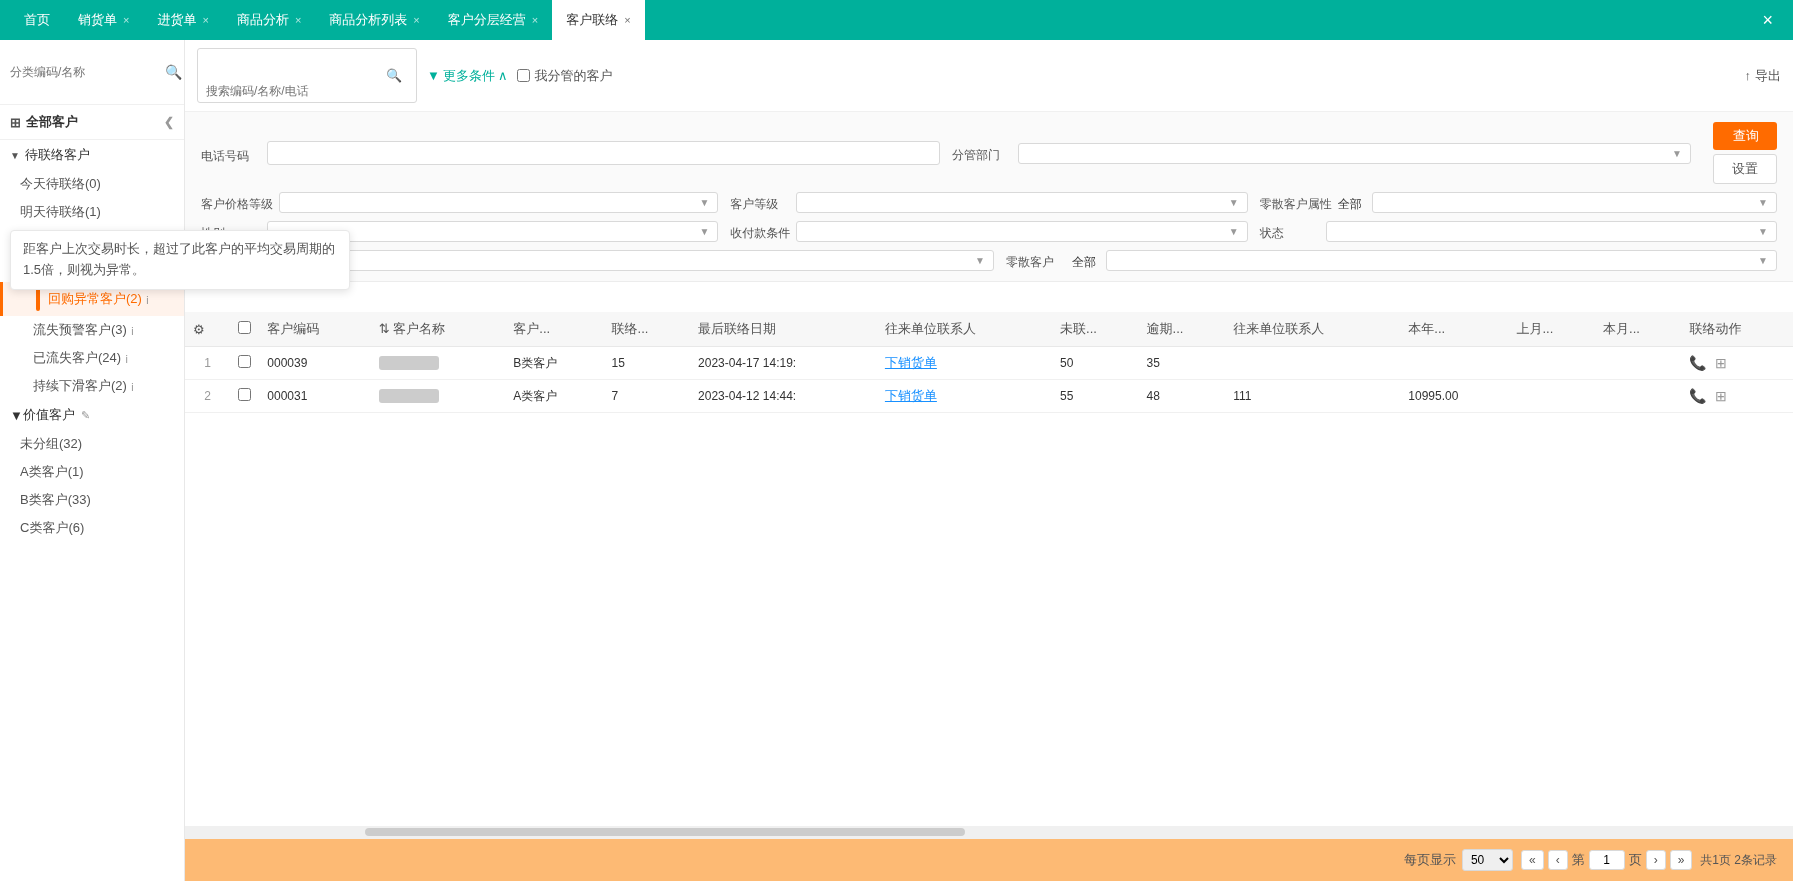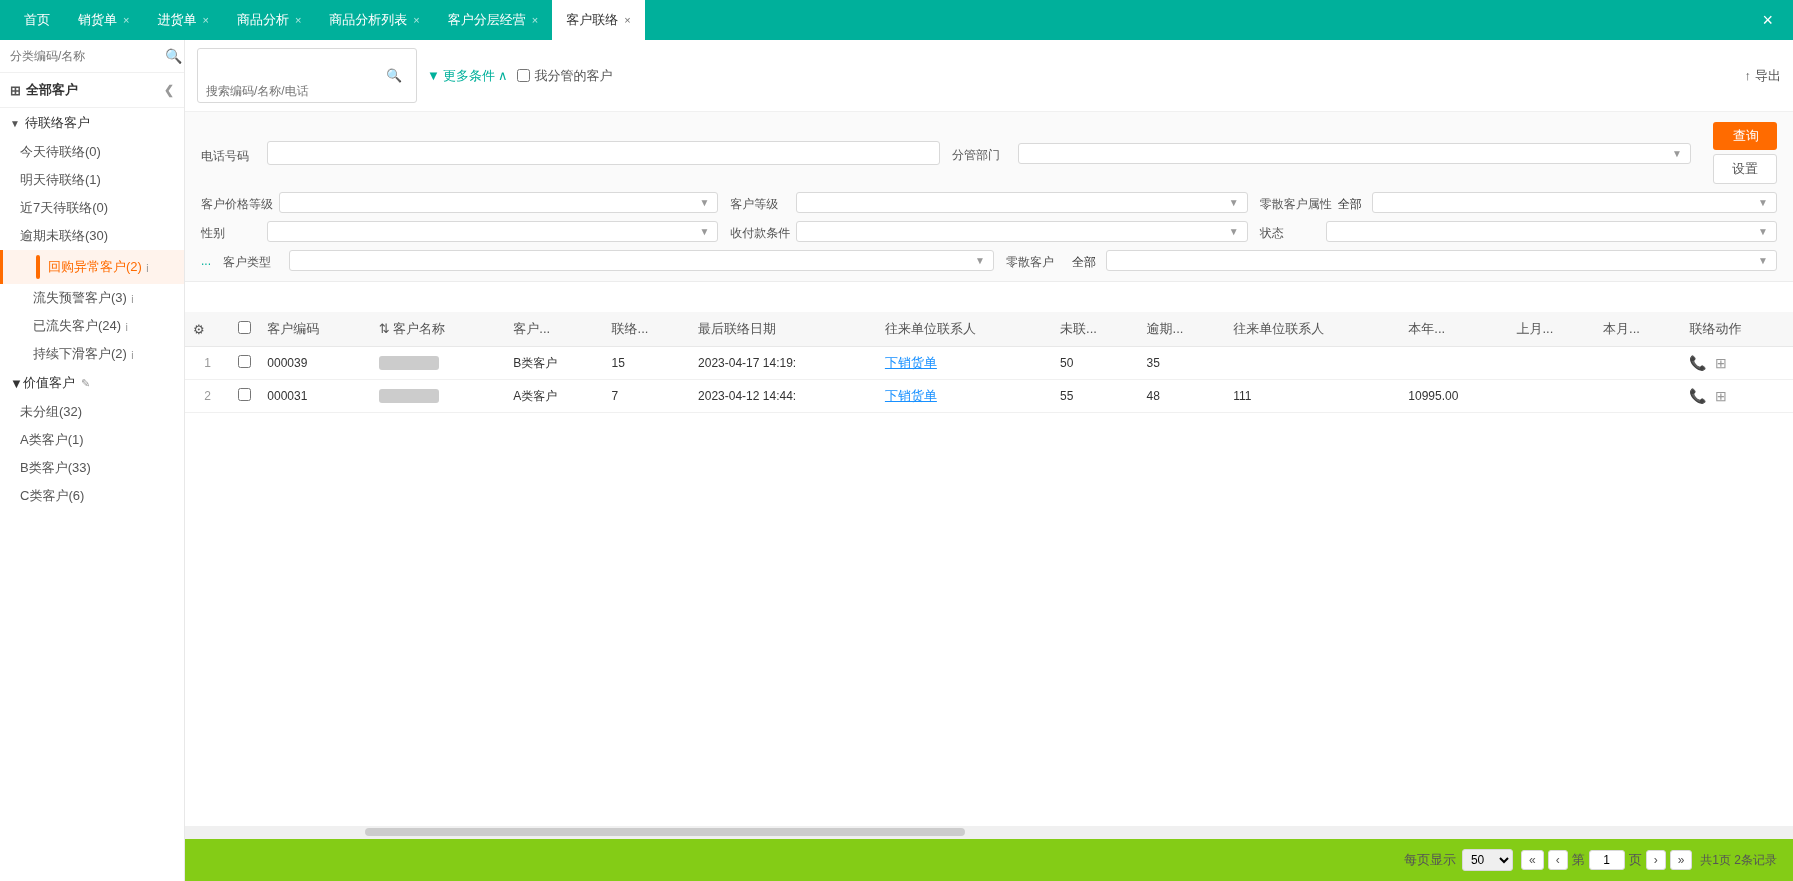--- a/index.html
+++ b/index.html
@@ -28,21 +28,21 @@
 
     
     .sidebar {
       width: 185px; background: #fff;
       border-right: 1px solid #e8e8e8;
       display: flex; flex-direction: column;
       overflow-y: auto;
     }
     .sidebar-search {
       display: flex; align-items: center;
-      padding: 8px 10px; border-bottom: 1px solid #f0f0f0;
+      padding: 24px 10px; border-bottom: 1px solid #f0f0f0;
     }
     .sidebar-search input {
       flex: 1; border: none; outline: none; font-size: 12px;
       color: #999; background: transparent;
     }
     .sidebar-search .search-icon { color: #999; font-size: 14px; cursor: pointer; }
 
     .sidebar-section-title {
       display: flex; align-items: center; padding: 8px 10px;
       font-weight: bold; font-size: 13px; color: #333;
@@ -161,21 +161,21 @@
     .settings-icon-cell { color: #555; cursor: pointer; }
     .blurred-text {
       background: #ccc; color: transparent; border-radius: 3px;
       display: inline-block; min-width: 60px; height: 14px;
     }
 
     
     .pagination {
       display: flex; align-items: center; justify-content: flex-end;
       padding: 10px 16px; border-top: 1px solid #f0f0f0;
-      background: #84cc16; gap: 8px;
+      background: #fdba74; gap: 8px;
     }
     .pagination .per-page { display: flex; align-items: center; gap: 6px; font-size: 12px; color: #555; }
     .per-page select {
       border: 1px solid #d9d9d9; border-radius: 3px; padding: 2px 4px;
       font-size: 12px;
     }
     .page-nav { display: flex; align-items: center; gap: 4px; }
     .page-btn {
       border: 1px solid #d9d9d9; background: #fff; border-radius: 3px;
       padding: 2px 7px; cursor: pointer; font-size: 12px; color: #555;
@@ -433,20 +433,23 @@
           <span class="filter-label">零散客户</span>
           <span style="font-size:12px;color:#333;margin-right:4px;">全部</span>
           <div class="filter-input" style="flex:1;">
             <span></span>
               <span class="arrow">▼</span>
           </div>
         </div>
       </div>
     </div>
 
+    <div class="tooltip-box">
+      <span>距客户上次交易时长，超过了此客户的平均交易周期的1.5倍，则视为异常。</span>
+    </div>
 
     <div class="table-area" style="margin-top: 30px;">
       <table>
         <thead>
           <tr>
             <th>
               <span class="settings-icon-cell">⚙</span>
             </th>
             <th class="checkbox-cell">
               <input type="checkbox" style="">

